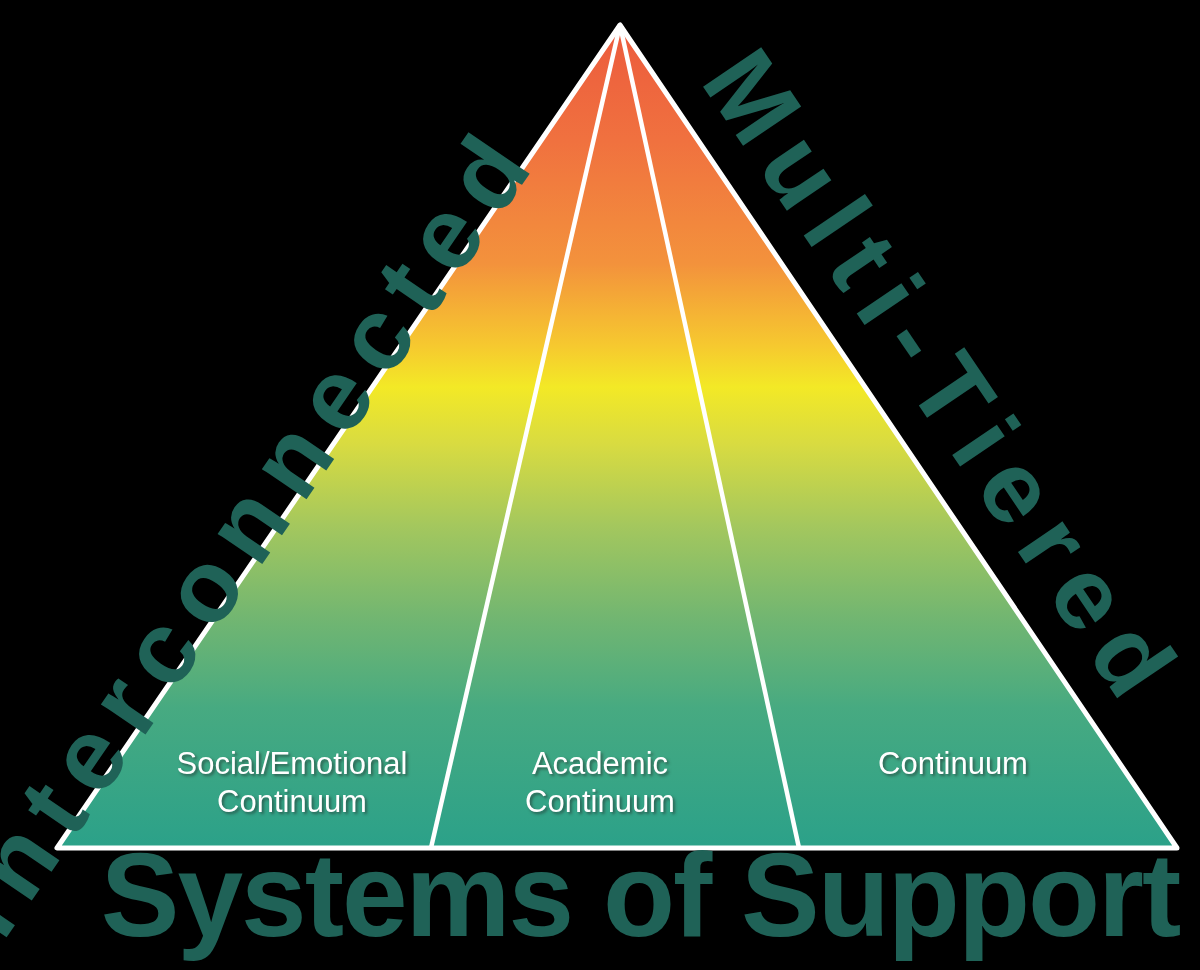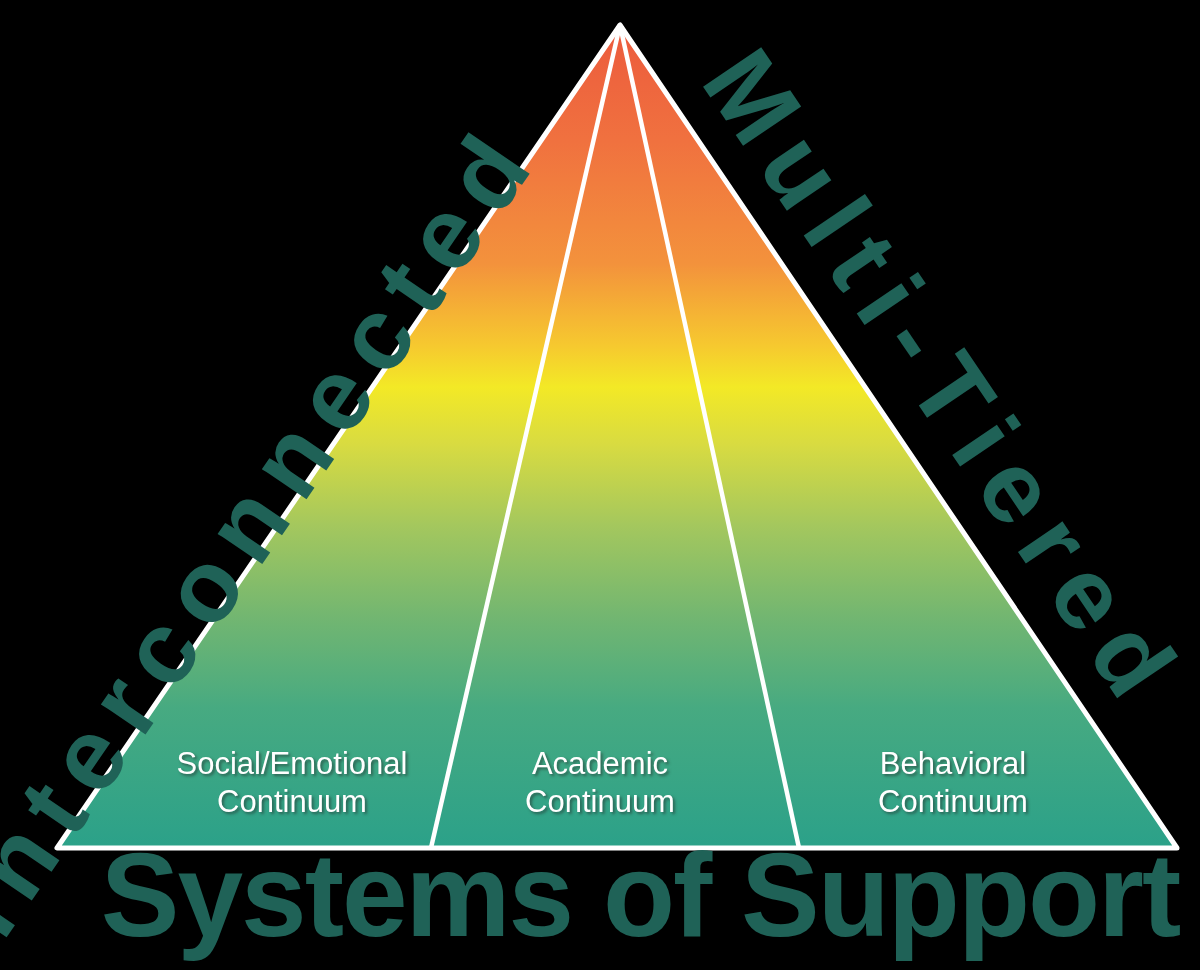--- a/index.html
+++ b/index.html
@@ -106,17 +106,16 @@
     <span>Social/Emotional</span>
     <span>Continuum</span>
   </div>
 
   <div class="tier-label tier-academic">
     <span>Academic</span>
     <span>Continuum</span>
   </div>
 
   <div class="tier-label tier-behavioral">
-    <span>Behavioral</span>
     <span>Continuum</span>
   </div>
 
 </div>
 
 </body></html>

